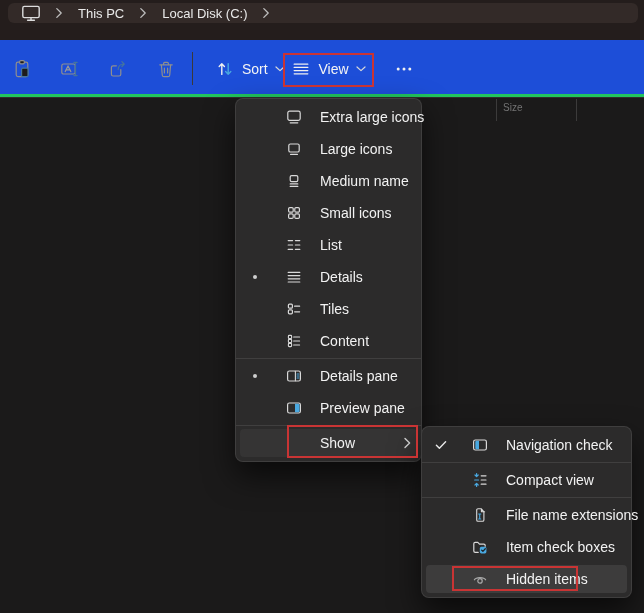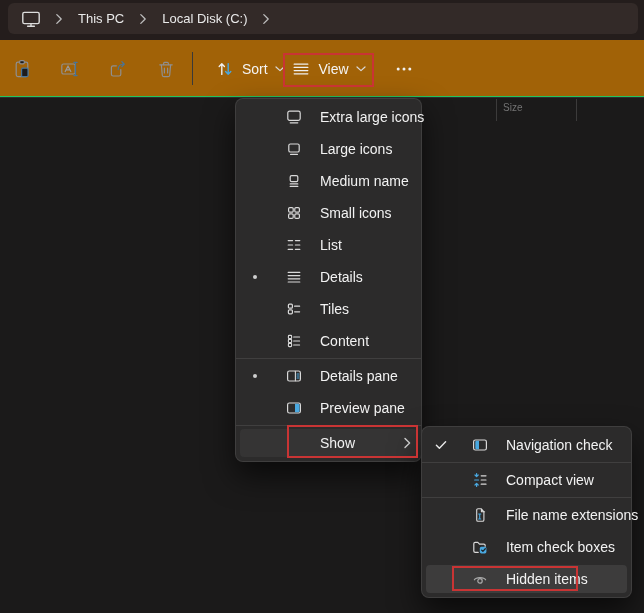--- a/index.html
+++ b/index.html
@@ -4,30 +4,30 @@
 <style>
   html,body{margin:0;padding:0;background:#000;}
   .screen{
     position:relative;width:644px;height:613px;overflow:hidden;
     background:#1b1a1a;font-family:"Liberation Sans",sans-serif;
     -webkit-font-smoothing:antialiased;color:#f0f0f0;
   }
   
   .titlebar{position:absolute;left:0;top:0;width:644px;height:40px;background:#241d1c;}
   .addressbar{
-    position:absolute;left:8px;top:3px;right:6px;height:31px;
+    position:absolute;left:8px;top:3px;right:6px;height:20px;
     background:#332a28;border-radius:6px;display:flex;align-items:center;padding-left:6px;
   }
   .crumb-btn{
     display:flex;align-items:center;justify-content:center;height:26px;border-radius:4px;
     padding:0 8px;font-size:13px;color:#eaeaea;cursor:default;background:transparent;border:none;
   }
   .crumb-sep{display:flex;align-items:center;justify-content:center;width:22px;height:26px;}
   
-  .toolbar{position:absolute;left:0;top:40px;width:644px;height:57px;background:#a16207;border-bottom:1px solid #22c55e;box-sizing:border-box;}
+  .toolbar{position:absolute;left:0;top:40px;width:644px;height:57px;background:#1d4ed8;border-bottom:3px solid #22c55e;box-sizing:border-box;}
   .toolbtn{
     position:absolute;top:11px;width:36px;height:36px;border-radius:4px;border:none;background:transparent;
     display:flex;align-items:center;justify-content:center;padding:0;
   }
   .toolbtn.wide{width:auto;padding:0 9px;gap:7px;display:flex;}
   .toolbtn .tlabel{font-size:14px;color:#f4f4f4;}
   .tool-divider{position:absolute;left:192px;top:12px;width:1px;height:33px;background:#3a3939;}
   
   .colheader-line{position:absolute;left:0;top:97px;width:644px;height:1px;background:#2e2d2d;}
   .col-divider{position:absolute;top:99px;width:1px;height:22px;background:#3c3b3b;}

